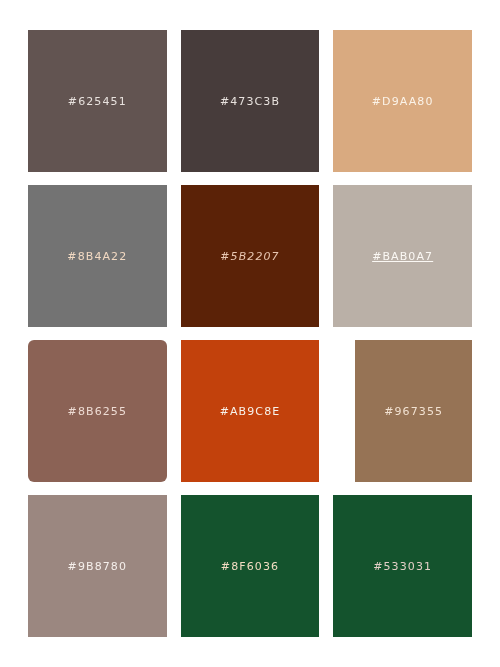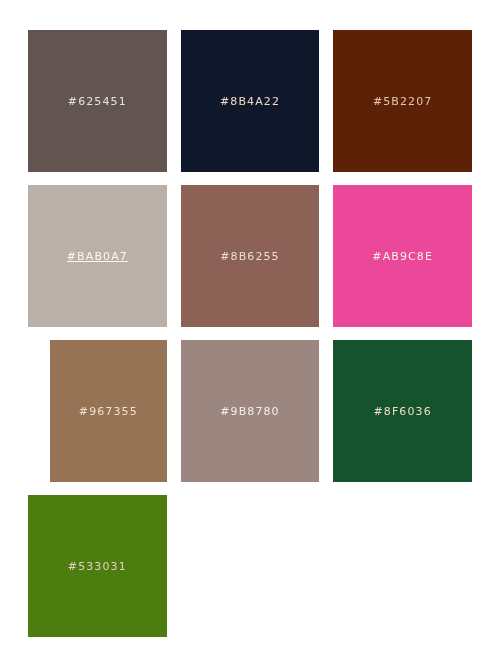--- a/index.html
+++ b/index.html
@@ -40,40 +40,46 @@
     user-select: none;
   }
 </style>
 </head>
 <body style="background: rgb(255, 255, 255);">
 
 <div id="palette-grid">
   <div class="swatch" style="background: rgb(98, 84, 81);">
     <span class="swatch-label" style="color: rgb(232, 226, 222);">#625451</span>
   </div>
-  <div class="swatch" style="background: #0f172a; align-items: center;">
+  <div class="swatch" style="background: rgb(71, 60, 59);">
+    <span class="swatch-label" style="color: rgb(232, 226, 222);">#473C3B</span>
+  </div>
+  <div class="swatch" style="background: rgb(217, 170, 128);">
+    <span class="swatch-label" style="color: rgb(251, 243, 232);">#D9AA80</span>
+  </div>
+  <div class="swatch" style="background: #737373; align-items: center;">
     <span class="swatch-label" style="color: rgb(242, 217, 194);">#8B4A22</span>
   </div>
-  <div class="swatch" style="background: rgb(91, 34, 7);">
+  <div class="swatch" style="background: rgb(91, 34, 7); font-style: italic;">
     <span class="swatch-label" style="color: rgb(232, 198, 177);">#5B2207</span>
   </div>
   <div class="swatch" style="background: rgb(186, 176, 167);">
     <span class="swatch-label" style="color: rgb(251, 248, 244); text-decoration: underline;">#BAB0A7</span>
   </div>
-  <div class="swatch" style="background: rgb(139, 98, 85);">
+  <div class="swatch" style="background: rgb(139, 98, 85); border-radius: 6px;">
     <span class="swatch-label" style="color: rgb(238, 220, 212);">#8B6255</span>
   </div>
-  <div class="swatch" style="background: #ec4899;">
+  <div class="swatch" style="background: #c2410c;">
     <span class="swatch-label" style="color: rgb(247, 242, 235);">#AB9C8E</span>
   </div>
   <div class="swatch" style="background: rgb(150, 115, 85); margin-left: 22px;">
     <span class="swatch-label" style="color: rgb(242, 226, 210);">#967355</span>
   </div>
   <div class="swatch" style="background: rgb(155, 135, 128);">
     <span class="swatch-label" style="color: rgb(245, 239, 235);">#9B8780</span>
   </div>
   <div class="swatch" style="background: #14532d;">
     <span class="swatch-label" style="color: rgb(242, 220, 194);">#8F6036</span>
   </div>
-  <div class="swatch" style="background: #4d7c0f;">
+  <div class="swatch" style="background: #14532d;">
     <span class="swatch-label" style="color: rgb(226, 207, 198);">#533031</span>
   </div>
 </div>
 
 </body></html>

